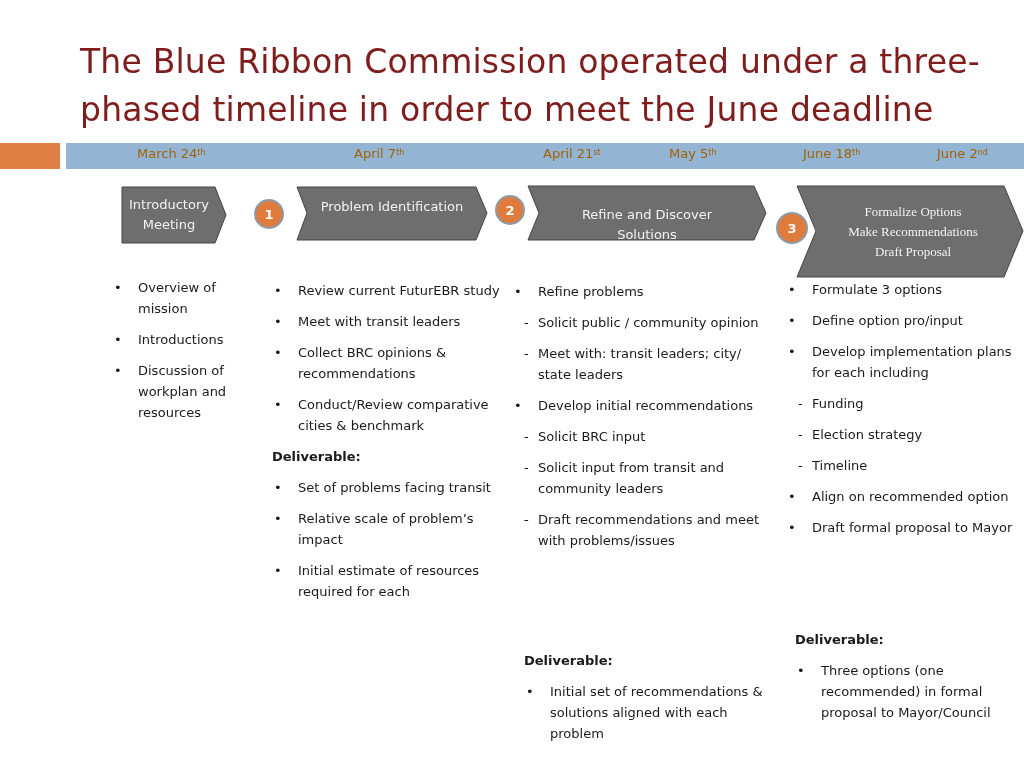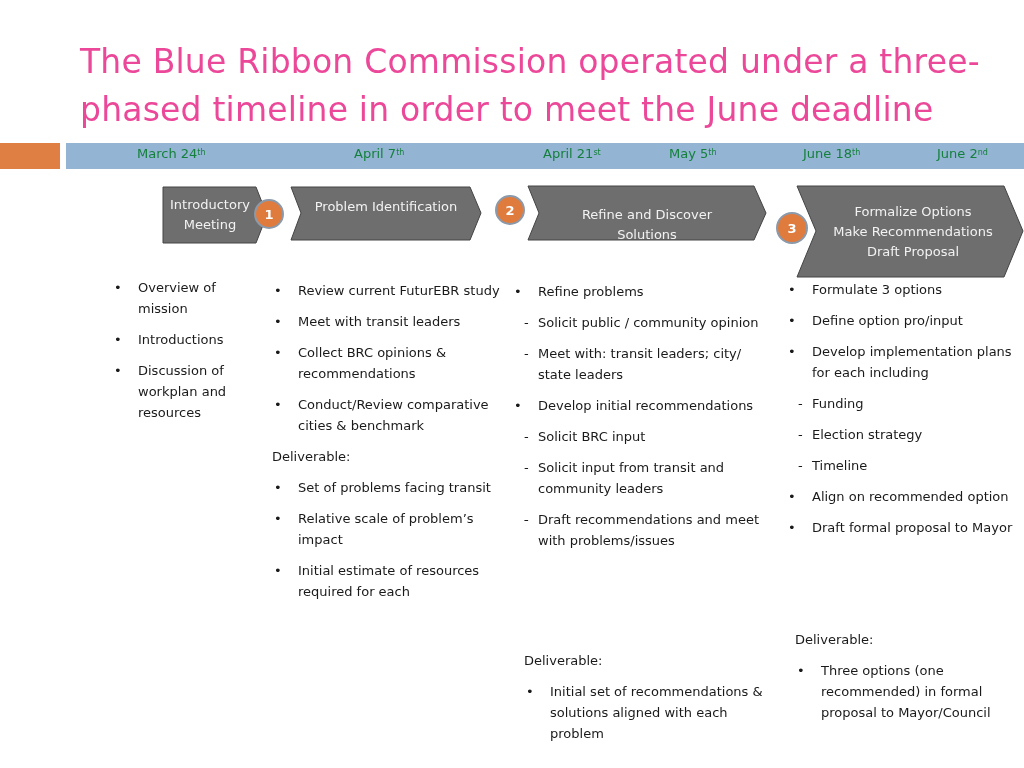--- a/index.html
+++ b/index.html
@@ -1,81 +1,81 @@
 <!DOCTYPE html>
 <html><head>
 <meta charset="utf-8">
 <style>
   html, body { margin:0; padding:0; }
   body { width:1024px; height:768px; background:#ffffff; position:relative; overflow:hidden;
          font-family:"DejaVu Sans", "Liberation Sans", sans-serif; color:#1a1a1a; }
   .title { position:absolute; left:80px; top:38px; width:930px; font-size:33px; line-height:48px;
-           color:#ec4899; font-weight:normal; letter-spacing:0.2px; }
+           color:#7f1d1d; font-weight:normal; letter-spacing:0.2px; }
   .accent-block { position:absolute; left:0; top:143px; width:60px; height:26px; background:#e07f43; }
   .date-bar { position:absolute; left:66px; top:143px; width:958px; height:26px; background:#93b4d2; }
-  .date { position:absolute; top:144px; font-size:13px; line-height:20px; color:#15803d; white-space:nowrap; }
+  .date { position:absolute; top:144px; font-size:13px; line-height:20px; color:#a16207; white-space:nowrap; }
   .date sup { font-size:8px; vertical-align:top; position:relative; top:-1px; }
   .chev { position:absolute; }
   .chev svg { position:absolute; left:0; top:0; }
   .chev-label { position:absolute; left:0; top:0; width:100%; height:100%; display:flex;
                 align-items:center; justify-content:center; text-align:center; color:#f2f2f2;
                 font-size:13px; line-height:20px; white-space:pre-line; }
   .badge { position:absolute; width:30px; height:30px; border-radius:50%; background:#e07b3e;
            border:2px solid #8a9aab; box-sizing:border-box; color:#fff; font-weight:bold;
            font-size:13px; display:flex; align-items:center; justify-content:center; }
   .col { position:absolute; font-size:13px; line-height:21px; color:#1a1a1a; }
   .item { position:relative; margin-bottom:10px; }
   .bullet-item { padding-left:26px; }
   .bullet-item .mk { position:absolute; left:2px; top:0; }
   .dash-item { padding-left:26px; }
   .dash-item .mk { position:absolute; left:12px; top:0; }
-  .deliv { font-weight:normal; margin-bottom:10px; }
+  .deliv { font-weight:bold; margin-bottom:10px; }
 </style>
 </head>
 <body>
 
 <div class="title">The Blue Ribbon Commission operated under a three-phased timeline in order to meet the June deadline</div>
 
 <div class="accent-block"></div>
 <div class="date-bar"></div>
 
 <div class="date" style="left:137px"><span>March 24</span><sup>th</sup></div>
 <div class="date" style="left:354px"><span>April 7</span><sup>th</sup></div>
 <div class="date" style="left:543px"><span>April 21</span><sup>st</sup></div>
 <div class="date" style="left:669px"><span>May 5</span><sup>th</sup></div>
 <div class="date" style="left:803px"><span>June 18</span><sup>th</sup></div>
 <div class="date" style="left:937px"><span>June 2</span><sup>nd</sup></div>
 
-<div class="chev" style="left:121px;top:186px;width:106px;height:58px;margin-left:41px;">
+<div class="chev" style="left:121px;top:186px;width:106px;height:58px;">
   <svg width="106" height="58">
       <polygon points="1,1 94,1 105,29 94,57 1,57" fill="#6e6e6e" stroke="#444" stroke-width="1"></polygon>
     </svg>
   <div class="chev-label" style="width:96px">Introductory
 Meeting</div>
 </div>
 
 <div class="badge" style="left:254px;top:199px;">1</div>
-<div class="chev" style="left:290px;top:186px;width:192px;height:42px;">
+<div class="chev" style="left:296px;top:186px;width:192px;height:42px;">
   <svg width="192" height="55">
       <polygon points="1,1 180,1 191,27 180,54 1,54 11,27" fill="#6e6e6e" stroke="#444" stroke-width="1"></polygon>
     </svg>
   <div class="chev-label">Problem Identification</div>
 </div>
 
 <div class="badge" style="left:495px;top:195px;">2</div>
 <div class="chev" style="left:527px;top:185px;width:240px;height:56px;">
   <svg width="240" height="56">
       <polygon points="1,1 227,1 239,28 227,55 1,55 12,28" fill="#6e6e6e" stroke="#444" stroke-width="1"></polygon>
     </svg>
   <div class="chev-label" style="align-items:flex-start;padding-top:20px;box-sizing:border-box;">Refine and Discover
 Solutions</div>
 </div>
 
 <div class="badge" style="left:776px;top:212px;width:32px;height:32px;">3</div>
-<div class="chev" style="left:796px;top:185px;width:228px;height:93px;">
+<div class="chev" style="left:796px;top:185px;width:228px;height:93px;font-family:Liberation Serif, serif;">
   <svg width="228" height="93">
       <polygon points="1,1 208,1 227,46 208,92 1,92 20,46" fill="#6e6e6e" stroke="#444" stroke-width="1"></polygon>
     </svg>
   <div class="chev-label" style="padding-left:6px;box-sizing:border-box;">Formalize Options
 Make Recommendations
 Draft Proposal</div>
 </div>
 
 <div class="col" style="left:112px;top:277px;width:128px;">
   <div class="item bullet-item"><span class="mk">•</span><span>Overview of mission</span></div>

